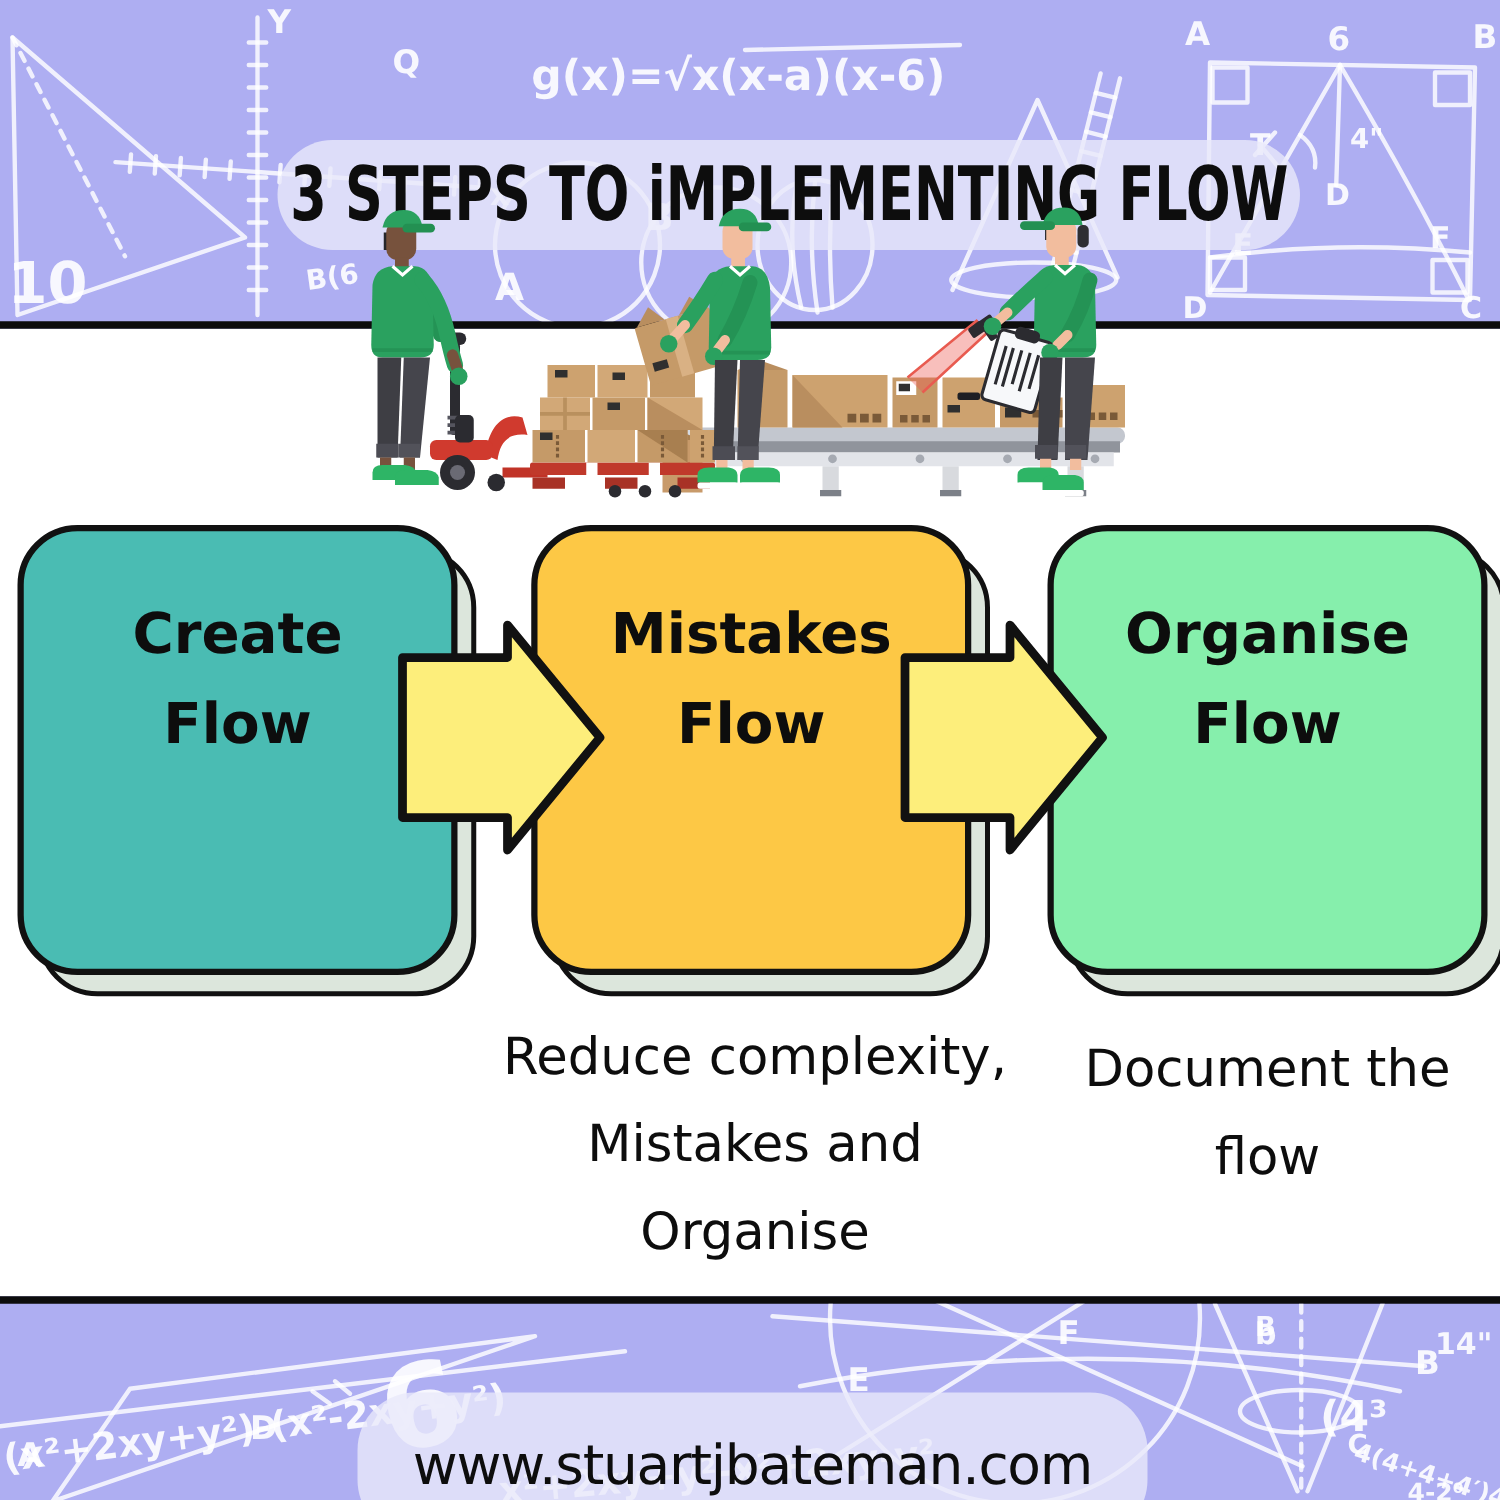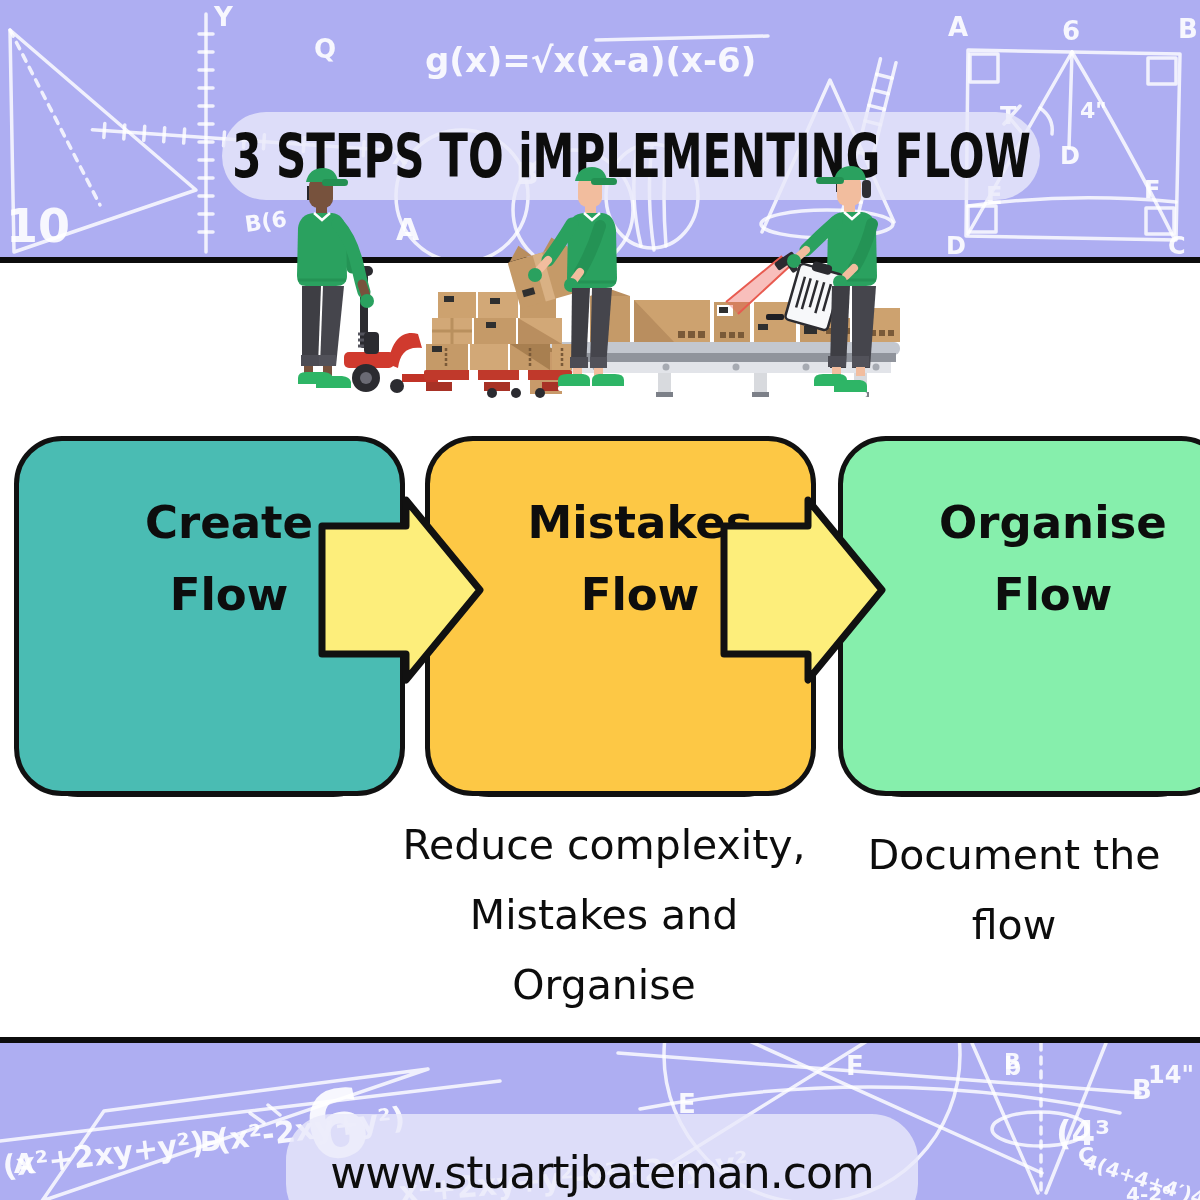--- a/index.html
+++ b/index.html
@@ -14,21 +14,21 @@
   .pill{position:absolute;border-radius:46px;z-index:2;display:flex;align-items:center;justify-content:center;margin-top:36px;}
   .title-pill{left:222px;top:76px;width:818px;height:88px;}
   .title-text{display:inline-block;white-space:nowrap;font-weight:bold;font-size:60px;
               transform:scaleX(.70);transform-origin:center;letter-spacing:0;color:#0d0d0d;}
   .footer-pill{left:286px;top:1078px;width:632px;height:116px;}
   .footer-text{font-size:44px;letter-spacing:-1px;color:#0d0d0d;}
   .illustration{position:absolute;left:276px;top:156px;width:634px;height:246px;z-index:3;}
   .step{position:absolute;top:420px;width:352px;height:360px;z-index:4;}
   .card-shadow{position:absolute;left:16px;top:18px;width:343px;height:351px;border:4px solid #111;
                border-radius:48px;background:#dce6dc;}
-  .card{position:absolute;left:0;top:16px;width:342px;height:350px;border:5px solid #111;border-radius:48px;padding-left:39px;}
+  .card{position:absolute;left:0;top:0;width:342px;height:350px;border:5px solid #111;border-radius:48px;}
   .card-label{margin-top:46px;text-align:center;font-size:45px;font-weight:bold;line-height:72px;
               white-space:pre-line;color:#0d0d0d;}
   .arrow{position:absolute;top:490px;width:168px;height:200px;z-index:5;}
   .desc{position:absolute;text-align:center;font-size:41px;line-height:70px;white-space:pre-line;
         color:#0d0d0d;z-index:4;}
   .desc-1{left:0;top:812px;width:392px;}
   .desc-2{left:380px;top:810px;width:448px;}
   .desc-3{left:828px;top:820px;width:372px;}
 </style>
 </head>

